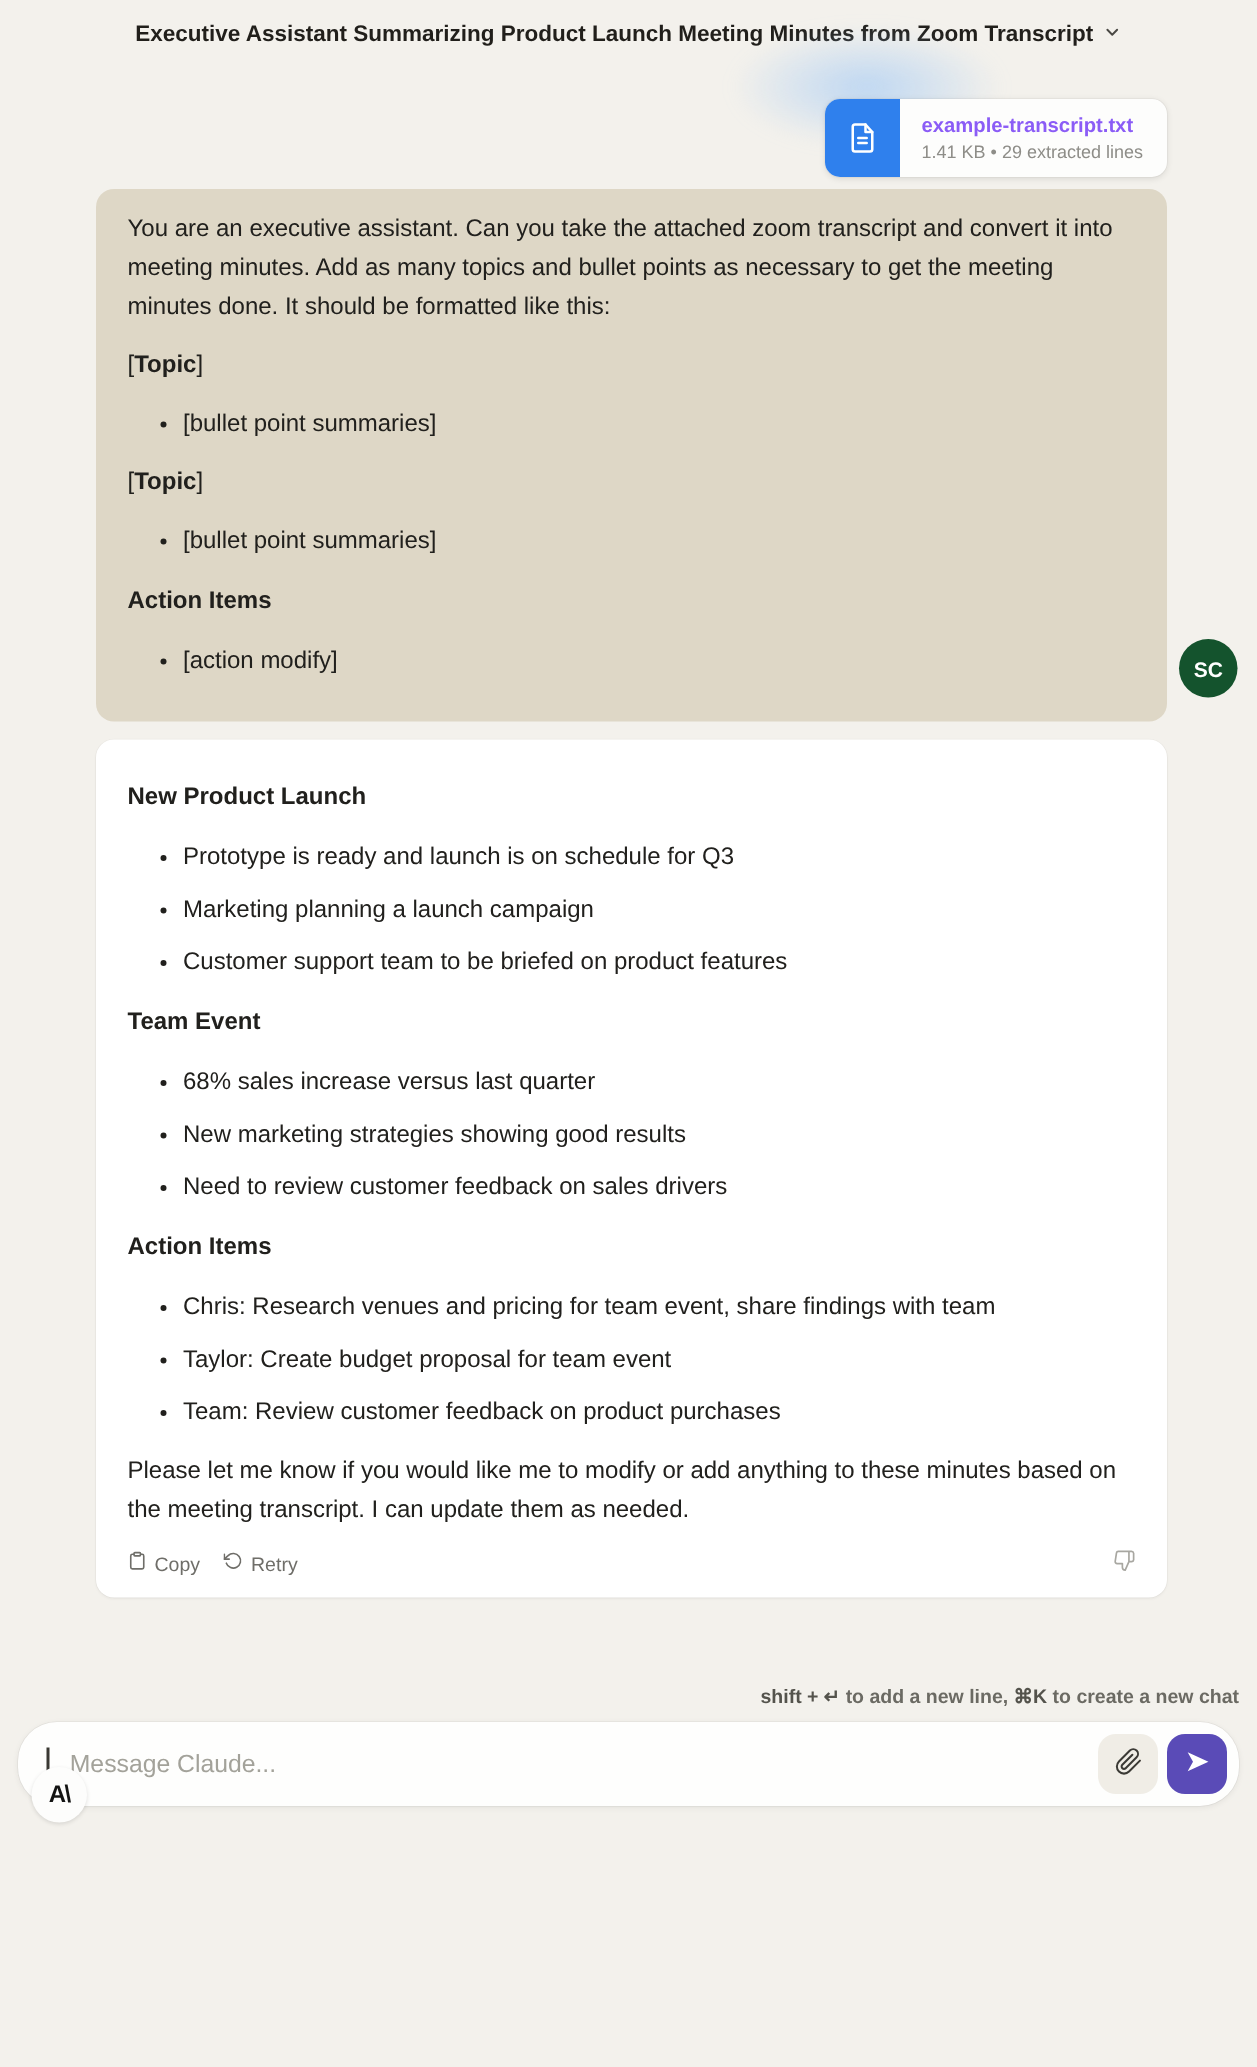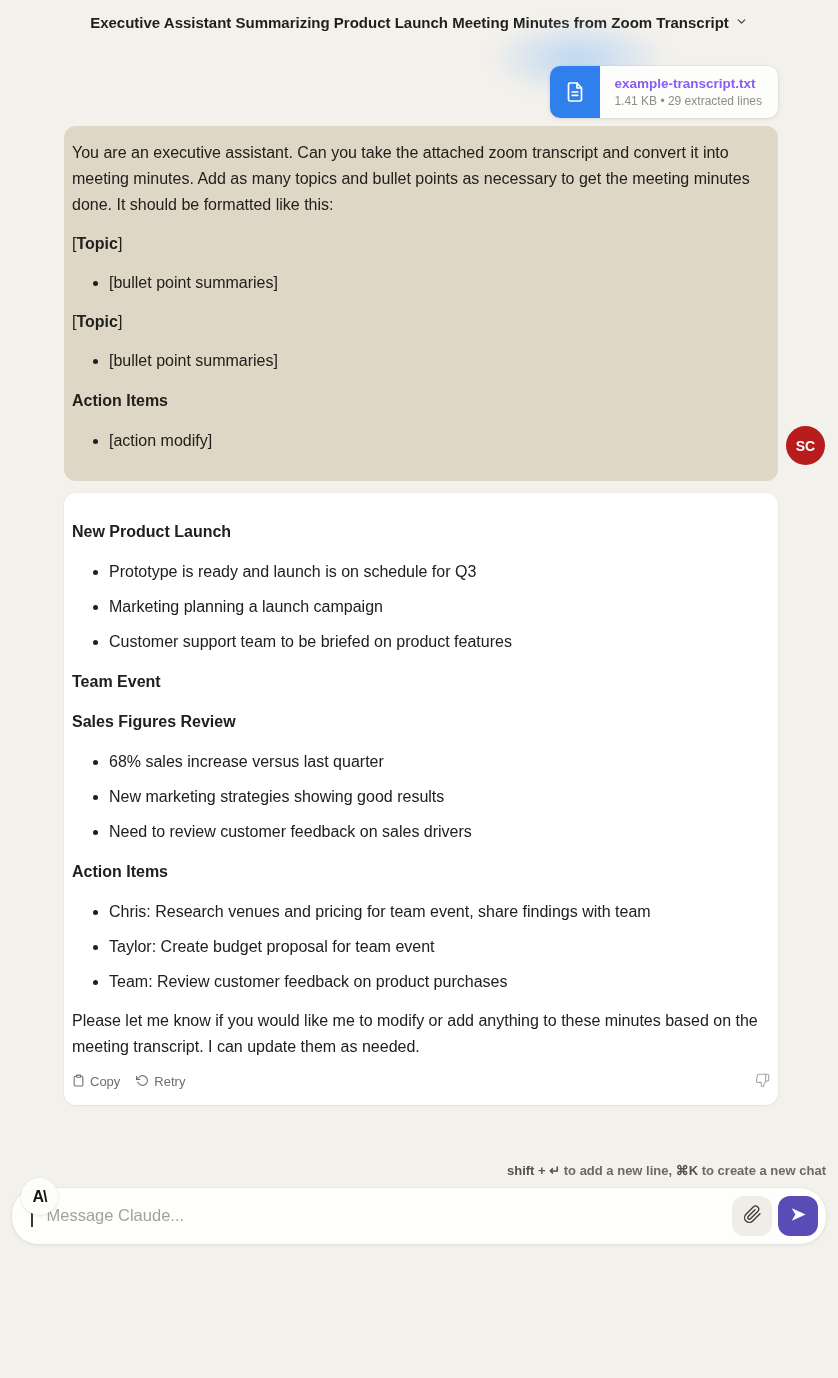--- a/index.html
+++ b/index.html
@@ -64,21 +64,21 @@
     justify-content: center;
   }
   .file-chip-text { padding: 10px 16px 10px 14px; }
   .file-chip-name { font-size: 13.5px; font-weight: 700; color: #8b5cf6; }
   .file-chip-meta { font-size: 12px; color: #8e8d88; margin-top: 3px; }
 
   
   .msg {
     margin: 8px 60px 0 64px;
     border-radius: 12px;
-    padding: 12px 8px 14px;
+    padding: 12px 21px 14px;
     font-size: 16px;
     line-height: 26px;
   }
   .msg-user { background: #ded7c6; }
   .msg-assistant {
     margin-top: 12px;
     background: #ffffff;
     box-shadow: 0 1px 2px rgba(0,0,0,0.05), 0 0 0 0.5px rgba(0,0,0,0.03);
   }
   .msg p { margin: 13px 0; }
@@ -87,21 +87,21 @@
   .msg ul { margin: 12px 0; padding-left: 37px; }
   .msg-user li { margin: 13px 0; }
   .msg-assistant li { margin: 9px 0; }
 
   
   .avatar-user {
     position: absolute;
     right: 13px; top: 426px;
     width: 39px; height: 39px;
     border-radius: 50%;
-    background: #b91c1c;
+    background: #14532d;
     color: #fff;
     font-size: 14px; font-weight: 700;
     display: flex; align-items: center; justify-content: center;
     z-index: 2;
   }
   .avatar-assistant {
     position: absolute;
     left: 21px; top: 1178px;
     width: 37px; height: 37px;
     border-radius: 50%;
@@ -239,21 +239,20 @@
 
   <h3>New Product Launch</h3>
   <ul>
     <li>Prototype is ready and launch is on schedule for Q3</li>
     <li>Marketing planning a launch campaign</li>
     <li>Customer support team to be briefed on product features</li>
   </ul>
 
   <h3>Team Event</h3>
 
-  <h3>Sales Figures Review</h3>
   <ul>
     <li>68% sales increase versus last quarter</li>
     <li>New marketing strategies showing good results</li>
     <li>Need to review customer feedback on sales drivers</li>
   </ul>
 
   <h3>Action Items</h3>
   <ul>
     <li>Chris: Research venues and pricing for team event, share findings with team</li>
     <li>Taylor: Create budget proposal for team event</li>

